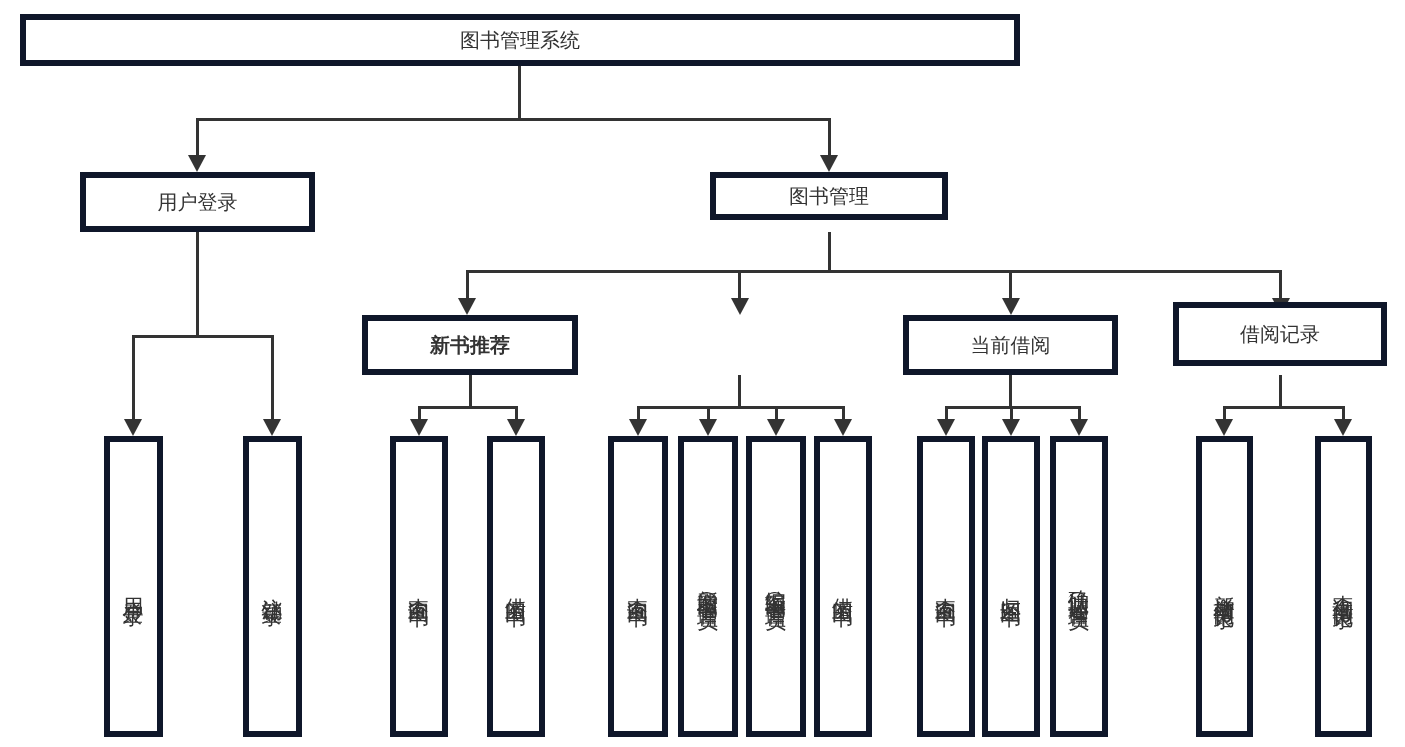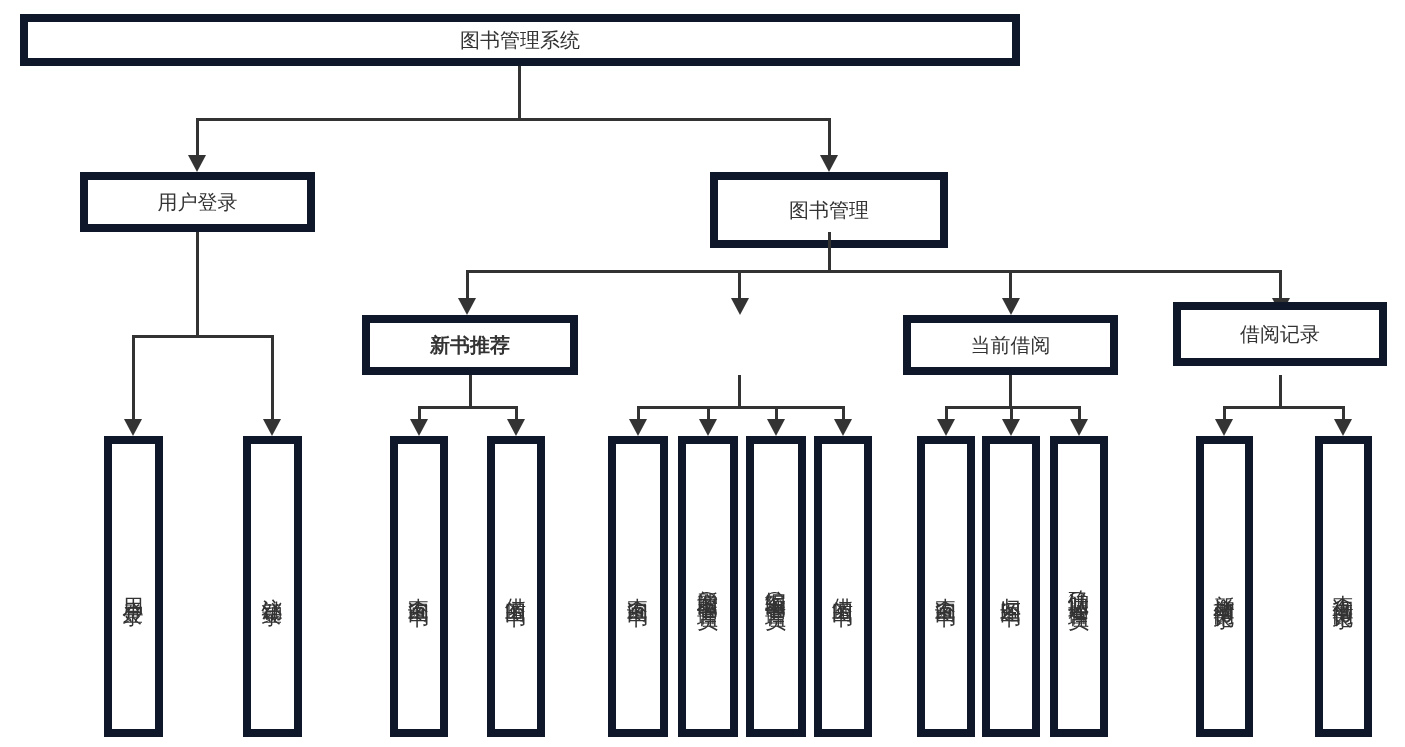--- a/index.html
+++ b/index.html
@@ -6,21 +6,21 @@
   #canvas{
     position:relative;
     width:1405px;height:747px;
     background:#ffffff;
     font-family:"Liberation Sans","DejaVu Sans",sans-serif;
     overflow:hidden;
   }
   .node{
     position:absolute;
     box-sizing:border-box;
-    border:8px solid #0f172a;
+    border:6px solid #0f172a;
     background:#ffffff;
     color:#333333;
     display:flex;align-items:center;justify-content:center;
     font-size:20px;
     text-align:center;
   }
   .vnode{
     writing-mode:vertical-rl;
     text-orientation:upright;
     font-size:21px;
@@ -52,21 +52,21 @@
   <div class="node" style="left:20px;top:14px;width:1000px;height:52px;">图书管理系统</div>
 
   <div class="vline" style="left:518px;top:66px;height:53px;"></div>
   <div class="hline" style="left:196px;top:118px;width:635px;"></div>
   <div class="vline" style="left:196px;top:118px;height:38px;"></div>
   <div class="arrow" style="left:188px;top:155px;"></div>
   <div class="vline" style="left:828px;top:118px;height:38px;"></div>
   <div class="arrow" style="left:820px;top:155px;"></div>
 
   <div class="node" style="left:80px;top:172px;width:235px;height:60px;">用户登录</div>
-  <div class="node" style="left:710px;top:172px;width:238px;height:76px;">图书管理</div>
+  <div class="node" style="left:710px;top:172px;width:238px;height:48px;">图书管理</div>
 
   <div class="vline" style="left:196px;top:232px;height:104px;"></div>
   <div class="hline" style="left:132px;top:335px;width:142px;"></div>
   <div class="vline" style="left:132px;top:335px;height:85px;"></div>
   <div class="arrow" style="left:124px;top:419px;"></div>
   <div class="vline" style="left:271px;top:335px;height:85px;"></div>
   <div class="arrow" style="left:263px;top:419px;"></div>
 
   <div class="vline" style="left:828px;top:232px;height:40px;"></div>
   <div class="hline" style="left:466px;top:270px;width:816px;"></div>

